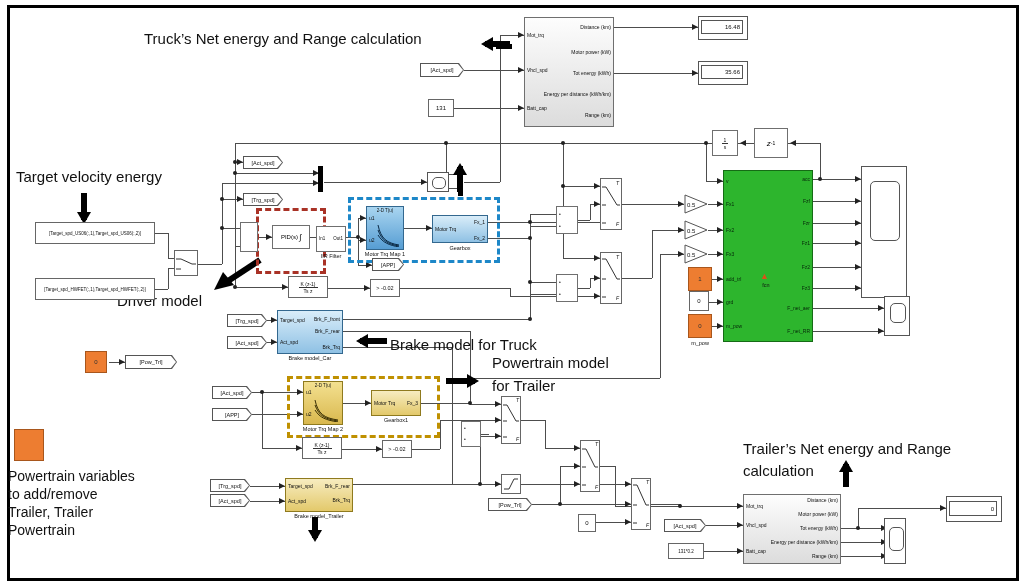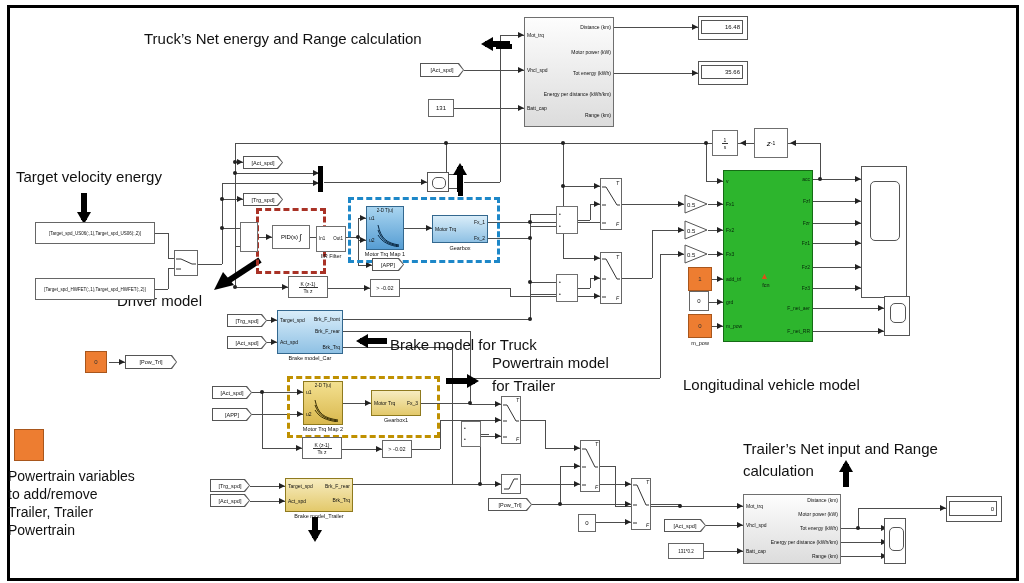--- a/index.html
+++ b/index.html
@@ -307,23 +307,22 @@
       <div class="shaft"></div>
     </div>
 
   <div class="ann" style="left:492px;top:354px">Powertrain model</div>
   <div class="ann" style="left:492px;top:377px">for Trailer</div>
   <div class="bArr right" style="left:446px;top:374px;width:40px;height:14px">
       <div class="head"></div>
       <div class="shaft"></div>
     </div>
 
-  <div class="ann" style="left:683px;top:376px">Longitudinal vehicle model</div>
-
-  <div class="ann" style="left:743px;top:440px">Trailer’s Net input and Range</div>
+
+  <div class="ann" style="left:743px;top:440px">Trailer’s Net energy and Range</div>
   <div class="ann" style="left:743px;top:462px">calculation</div>
   <div class="bArr up" style="left:839px;top:453px;width:14px;height:34px">
       <div class="head"></div>
       <div class="shaft"></div>
     </div>
 
   <div class="bArr down" style="left:308px;top:517px;width:14px;height:32px">
       <div class="head"></div>
       <div class="shaft"></div>
     </div>

